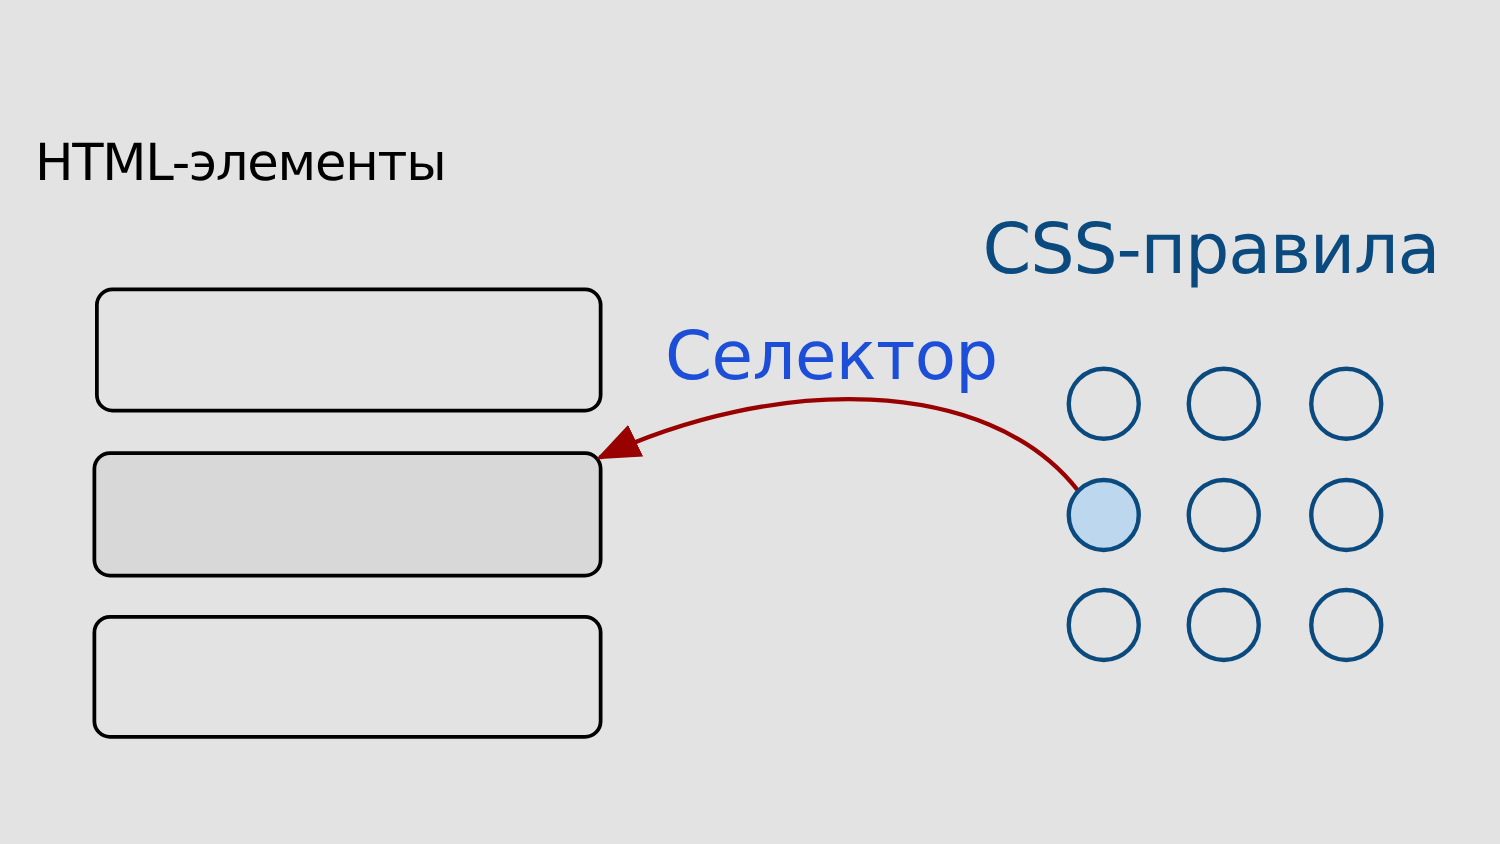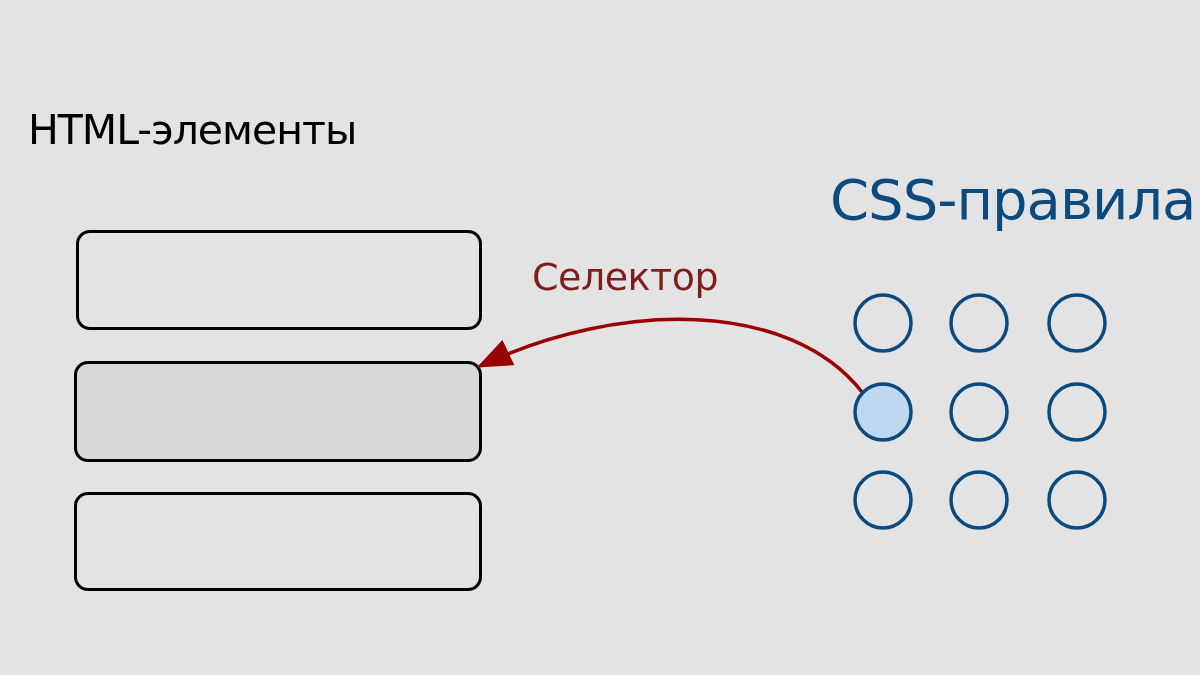--- a/index.html
+++ b/index.html
@@ -3,22 +3,22 @@
 <meta charset="utf-8">
 <style>
   html, body { margin: 0; padding: 0; }
   body {
     width: 1200px; height: 675px; overflow: hidden;
     background: #e3e3e3; position: relative;
     font-family: "DejaVu Sans", "Liberation Sans", sans-serif;
   }
   .label { position: absolute; white-space: nowrap; line-height: 1; }
   #html-title { left: 28px; top: 110px; font-size: 41px; color: #000; letter-spacing: -1px; }
-  #css-title { left: 786px; top: 172px; font-size: 56px; color: #0b4a7e; letter-spacing: -1px; margin-left: 44px; }
-  #selector-label { left: 532px; top: 258px; font-size: 38px; color: #7f1d1d; letter-spacing: -0.5px; }
+  #css-title { left: 786px; top: 172px; font-size: 56px; color: #0b4a7e; letter-spacing: -1px; }
+  #selector-label { left: 532px; top: 258px; font-size: 54px; color: #1d4ed8; letter-spacing: -0.5px; }
   .box {
     position: absolute; box-sizing: border-box;
     border: 3.5px solid #000; border-radius: 14px;
     background: #e3e3e3;
   }
   .box.selected { background: #d8d8d8; }
   svg.overlay { position: absolute; left: 0; top: 0; }
 </style>
 </head>
 <body>

